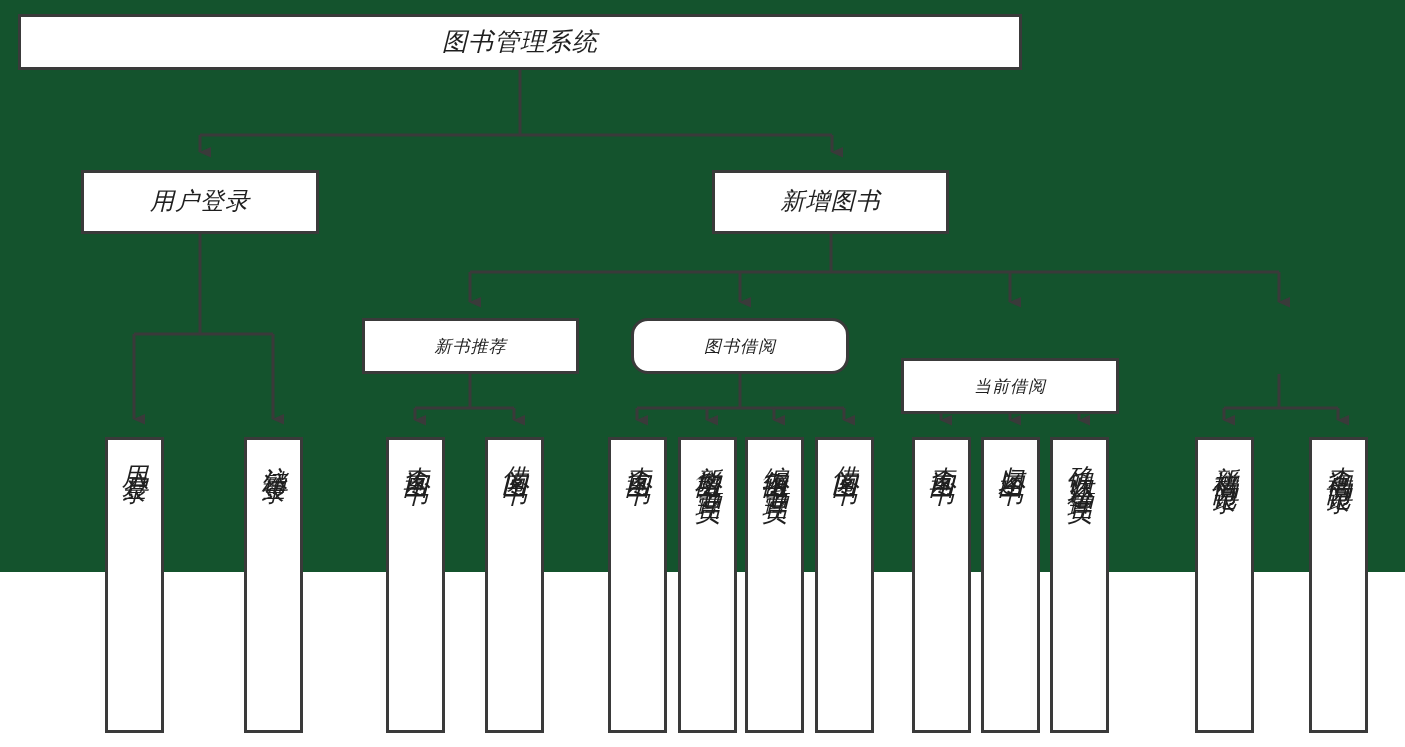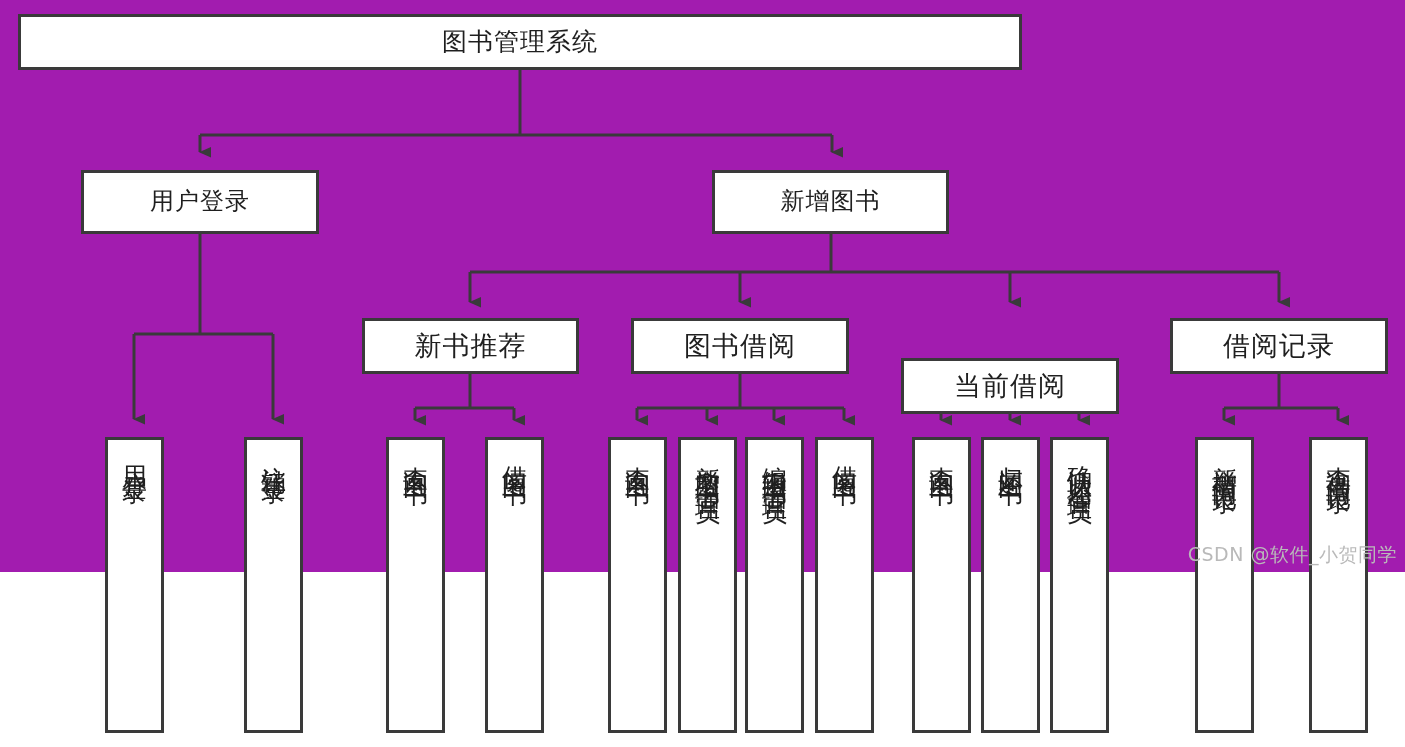--- a/index.html
+++ b/index.html
@@ -1,20 +1,20 @@
 <!DOCTYPE html>
 <html><head>
 <meta charset="utf-8">
 <style>
   html,body{margin:0;padding:0;background:#ffffff;}
   body{
     font-family:"DejaVu Sans","Liberation Sans",sans-serif;
     width:1405px;height:747px;overflow:hidden;
   }
-  #stage{position:relative;width:1405px;height:572px;background:#a21caf;}
+  #stage{position:relative;width:1405px;height:572px;background:#14532d;font-style:italic;}
 
   
   #wires{position:absolute;left:0;top:0;width:1405px;height:747px;pointer-events:none;}
 
   
   .node{
     position:absolute;
     box-sizing:border-box;
     border:3px solid #3a3a3a;
     background:#ffffff;
@@ -36,23 +36,23 @@
   .node.root .lbl{font-size:25px;}
 
   
   .node.l2{height:64px;}
   .node.l2 .lbl{font-size:24px;}
   .n-login{left:81px;top:170px;width:238px;}
   .n-bookmgr{left:712px;top:170px;width:237px;}
 
   
   .node.l3{height:56px;}
-  .node.l3 .lbl{font-size:27px;}
+  .node.l3 .lbl{font-size:17px;}
   .n-newrec{left:362px;top:318px;width:217px;}
-  .n-borrow{left:631px;top:318px;width:218px;}
+  .n-borrow{left:631px;top:318px;width:218px;border-radius:17px;}
   .n-current{left:901px;top:318px;width:218px;margin-top:40px;}
   .n-record{left:1170px;top:318px;width:218px;}
 
   
   .node.leaf{
     top:437px;height:296px;
     border-width:3px;
     align-items:flex-start;
     justify-content:center;
     padding-top:6px;
@@ -143,23 +143,20 @@
 
   <div class="node l3 n-newrec">
     <span class="lbl">新书推荐</span>
   </div>
   <div class="node l3 n-borrow">
     <span class="lbl">图书借阅</span>
   </div>
   <div class="node l3 n-current">
     <span class="lbl">当前借阅</span>
   </div>
-  <div class="node l3 n-record">
-    <span class="lbl">借阅记录</span>
-  </div>
 
   <div class="node leaf" style="left:105px;width:59px;">
     <span class="lbl">用户登录</span>
   </div>
   <div class="node leaf" style="left:244px;width:59px;">
     <span class="lbl">注销登录</span>
   </div>
 
   <div class="node leaf" style="left:386px;width:59px;">
     <span class="lbl">查询图书</span>
@@ -191,14 +188,13 @@
     <span class="lbl">确认归还（管理员）</span>
   </div>
 
   <div class="node leaf" style="left:1195px;width:59px;">
     <span class="lbl">新增借阅记录</span>
   </div>
   <div class="node leaf" style="left:1309px;width:59px;">
     <span class="lbl">查询借阅记录</span>
   </div>
 
-  <div id="watermark">CSDN @软件_小贺同学</div>
 </div>
 
 </body></html>

